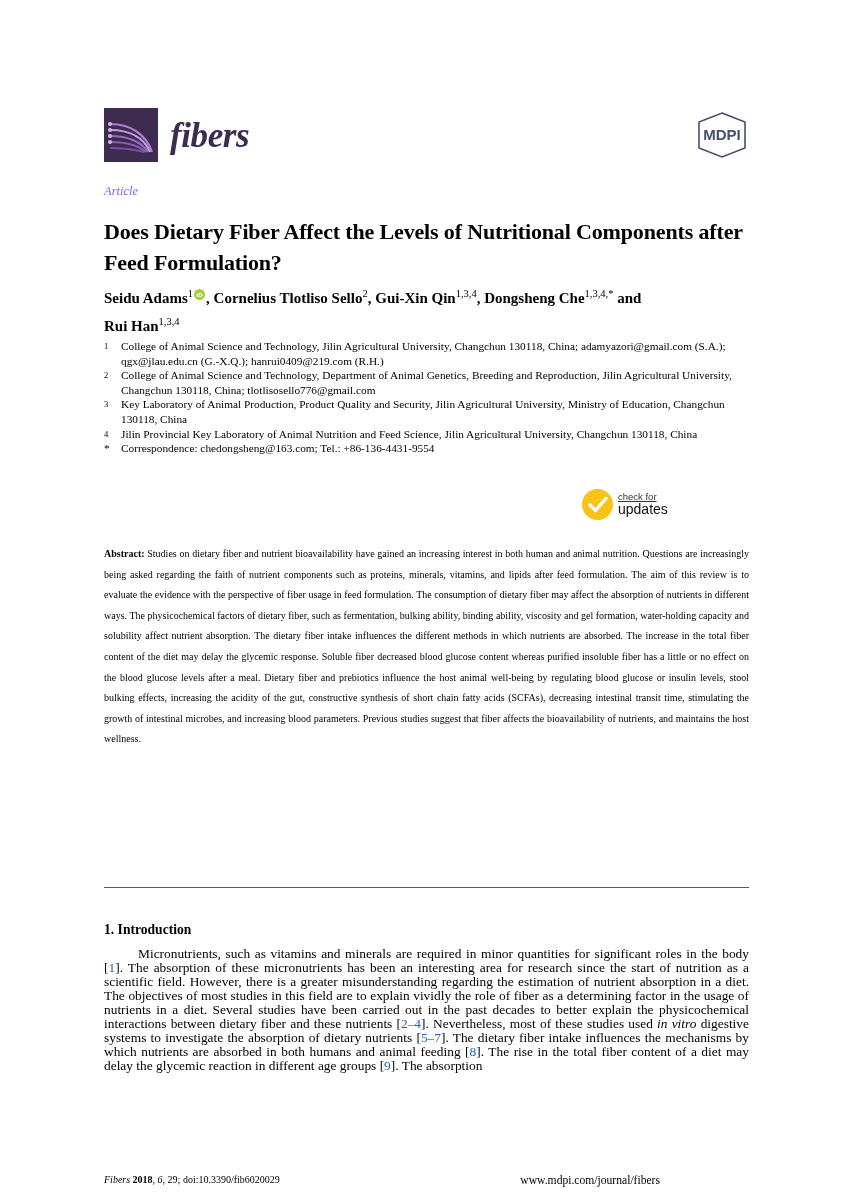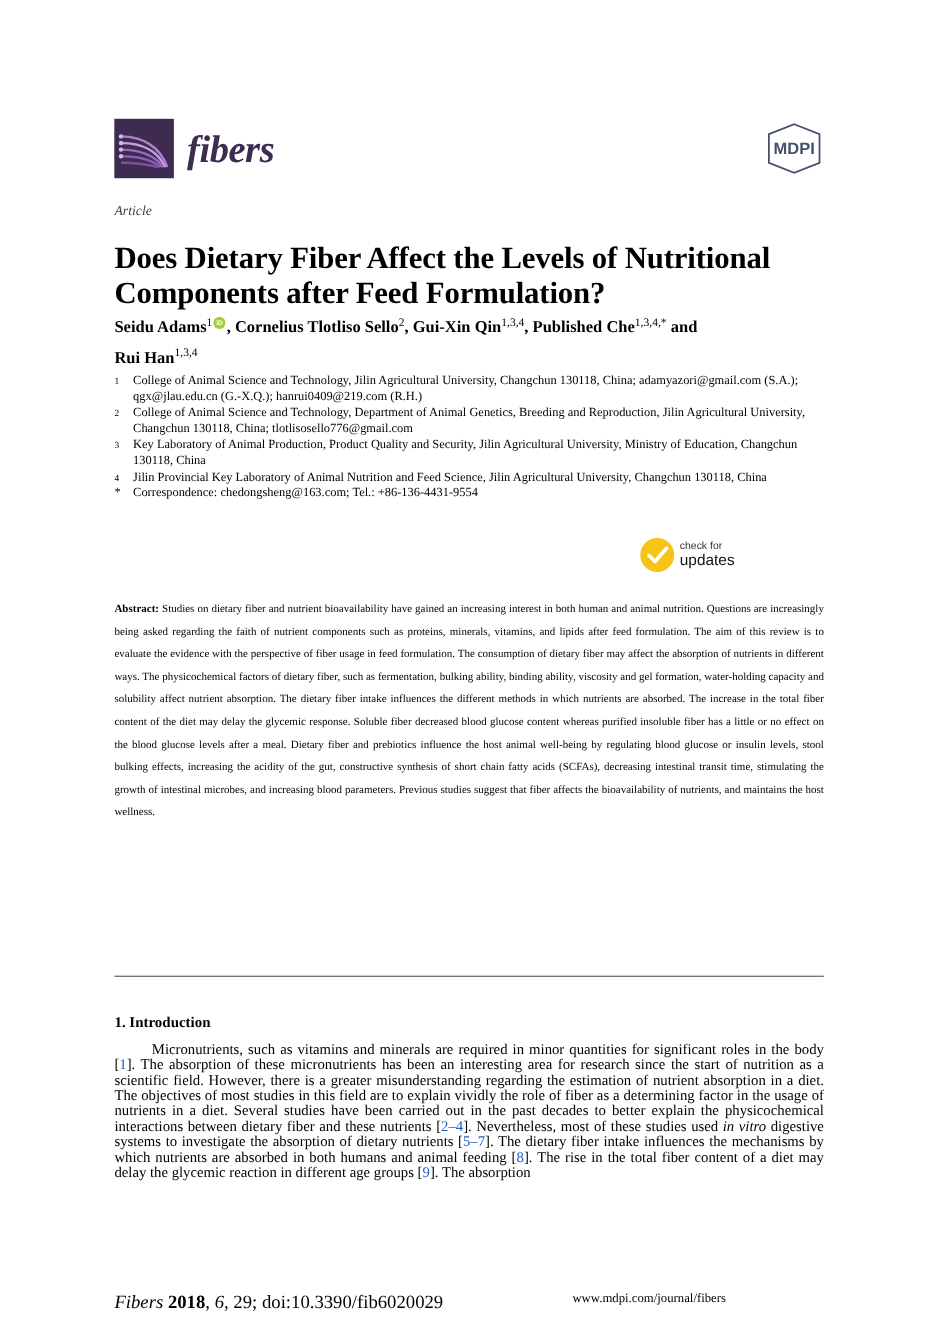--- a/index.html
+++ b/index.html
@@ -47,28 +47,28 @@
     letter-spacing: -0.4px;
   }
   .mdpi-logo {
     position: absolute; right: 0; top: 2px;
     width: 56px; height: 50px;
   }
 
   
   .article-kind {
     position: absolute; left: 104px; top: 140px;
-    font-style: italic; font-size: 12.5px; color: #404040;
+    font-style: italic; font-size: 12.5px; color: #8b5cf6;
   }
   .title {
     position: absolute; left: 104px; top: 157px;
     width: 640px;
     font-family: "Liberation Serif", "DejaVu Serif", serif;
     font-weight: bold;
-    font-size: 28px;
+    font-size: 22px;
     line-height: 31px;
     letter-spacing: -0.15px;
   }
 
   
   .authors {
     position: absolute; left: 104px; top: 238px;
     width: 648px;
     font-size: 15px;
     font-weight: bold;
@@ -125,21 +125,21 @@
   }
   .crossmark .cm-circle {
     position: absolute; left: 0; top: 3px;
     width: 31px; height: 31px;
   }
   .crossmark .cm-text {
     position: absolute; left: 36px; top: 5px;
     font-family: "Liberation Sans", sans-serif;
     line-height: 12px;
   }
-  .crossmark .cm-l1 { font-size: 9.5px; color: #333; }
+  .crossmark .cm-l1 { font-size: 9.5px; color: #333; text-decoration: underline; }
   .crossmark .cm-l2 { font-size: 14px; font-weight: normal; color: #111; }
 
   
   .abstract {
     position: absolute; left: 104px; top: 500px;
     width: 645px;
     font-size: 10px;
     line-height: 20.6px;
     text-align: justify;
   }
@@ -174,21 +174,21 @@
     line-height: 14px;
     text-align: justify;
     text-indent: 34px;
   }
   .cite { color: #2060c0; }
   .it { font-style: italic; }
 
   
   .footer-left {
     position: absolute; left: 104px; top: 1130px;
-    font-size: 17px;
+    font-size: 10px;
   }
   .footer-left .jn { font-style: italic; }
   .footer-left .yr { font-weight: bold; }
   .footer-left .vol { font-style: italic; }
   .footer-right {
     position: absolute; right: 104px; top: 1130px;
     font-size: 11.6px;
   }
 </style>
 </head>
@@ -222,21 +222,21 @@
         <text x="28" y="30" text-anchor="middle" font-family="Liberation Sans, sans-serif" font-size="15" font-weight="bold" fill="#454f6b">MDPI</text>
       </svg>
     </div>
   </div>
 
   <div class="article-kind">Article</div>
 
   <h1 class="title">Does Dietary Fiber Affect the Levels of Nutritional Components after Feed Formulation?</h1>
 
   <div class="authors">
-    <span>Seidu Adams</span><sup>1</sup><span class="orcid"></span><span>, Cornelius Tlotliso Sello</span><sup>2</sup><span>, Gui-Xin Qin</span><sup>1,3,4</sup><span>, Published Che</span><sup>1,3,4,*</sup><span> and</span>
+    <span>Seidu Adams</span><sup>1</sup><span class="orcid"></span><span>, Cornelius Tlotliso Sello</span><sup>2</sup><span>, Gui-Xin Qin</span><sup>1,3,4</sup><span>, Dongsheng Che</span><sup>1,3,4,*</sup><span> and</span>
     <br>
     <span>Rui Han</span><sup>1,3,4</sup>
   </div>
 
   <div class="affils">
     <div class="affil-row">
       <div class="affil-sup">1</div>
       <div class="affil-text">College of Animal Science and Technology, Jilin Agricultural University, Changchun 130118, China; adamyazori@gmail.com (S.A.); qgx@jlau.edu.cn (G.-X.Q.); hanrui0409@219.com (R.H.)</div>
     </div>
     <div class="affil-row">

